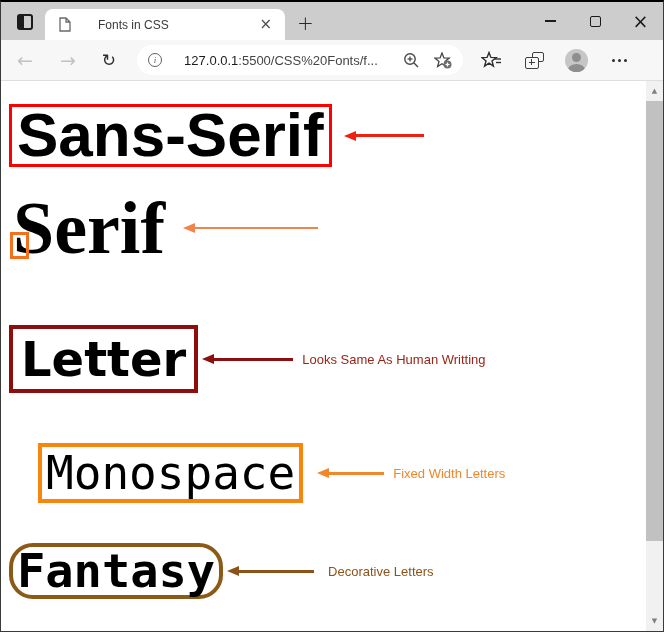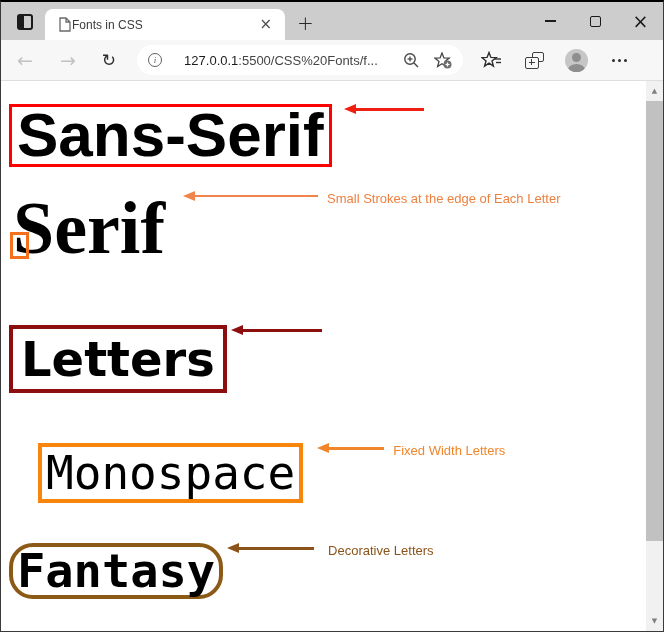--- a/index.html
+++ b/index.html
@@ -7,21 +7,21 @@
     display:flex;flex-direction:column;font-family:"Liberation Sans",sans-serif;background:#fff;}
 
   
   .tabstrip{height:38px;background:#cdcdcd;display:flex;align-items:flex-end;position:relative;flex-shrink:0;}
   .ws-btn{margin:0 0 6px 12px;width:24px;height:24px;display:flex;align-items:center;justify-content:center;}
   .ws-icon{width:16px;height:16px;border:2px solid #1b1b1b;border-radius:3px;position:relative;box-sizing:border-box;}
   .ws-icon::before{content:"";position:absolute;left:0;top:0;bottom:0;width:5px;background:#1b1b1b;}
   .tab{margin-left:8px;width:240px;height:31px;background:#fff;border-radius:8px 8px 0 0;display:flex;align-items:center;
     padding:0 10px 0 14px;box-sizing:border-box;}
   .favicon{flex:none;display:flex;}
-  .tab-title{flex:1;margin-left:1px;font-size:12px;color:#3b3b3b;white-space:nowrap;overflow:hidden;}
+  .tab-title{flex:1;margin-left:27px;font-size:12px;color:#3b3b3b;white-space:nowrap;overflow:hidden;}
   .tab-close{font-size:15px;color:#4f4f4f;padding:0 3px;line-height:1;font-family:"DejaVu Sans",sans-serif;}
   .newtab{margin:0 0 7px 12px;font-size:20px;font-weight:300;color:#2a2a2a;line-height:1;font-family:"DejaVu Sans",sans-serif;}
   .win-controls{position:absolute;right:0;top:0;height:38px;display:flex;}
   .win-btn{width:45px;display:flex;align-items:center;justify-content:center;}
   .ic-min{width:11px;height:2px;background:#1b1b1b;}
   .ic-max{width:11px;height:11px;border:1.5px solid #1b1b1b;border-radius:2px;box-sizing:border-box;}
   .ic-x{font-size:19px;color:#1b1b1b;line-height:1;font-family:"DejaVu Sans",sans-serif;}
 
   
   .toolbar{height:41px;background:#f7f7f7;border-bottom:1px solid #dedede;display:flex;align-items:center;flex-shrink:0;box-sizing:border-box;}
@@ -47,21 +47,21 @@
   .coll-front::before{left:2.5px;top:4px;width:6px;height:1.5px;}
   .coll-front::after{left:4.7px;top:1.8px;width:1.5px;height:6px;}
   .avatar{margin-left:21px;width:23px;height:23px;border-radius:50%;background:#c6c6c6;position:relative;overflow:hidden;}
   .avatar::before{content:"";position:absolute;left:7px;top:4px;width:9px;height:9px;border-radius:50%;background:#8e8e8e;}
   .avatar::after{content:"";position:absolute;left:3px;top:15px;width:17px;height:12px;border-radius:50%;background:#8e8e8e;}
   .dots{margin-left:24px;margin-right:16px;display:flex;gap:3px;}
   .dots i{width:3px;height:3px;border-radius:50%;background:#2b2b2b;}
 
   
   .content{position:relative;flex:1;background:#fff;overflow:hidden;padding:23px 0 0 8px;box-sizing:border-box;}
-  .row{display:flex;align-items:flex-start;}
+  .row{display:flex;align-items:center;}
   .hbox{display:inline-block;box-sizing:content-box;white-space:nowrap;}
 
   .h-sans{font-family:"Liberation Sans",sans-serif;font-weight:bold;font-size:62px;line-height:55px;
     border:3px solid;padding:0 5px 2px 5px;color:#000;}
   .row-sans{margin-top:0;}
 
   .row-serif{margin-top:24px;}
   .h-serif{position:relative;font-family:"Liberation Serif",serif;font-weight:bold;font-size:74px;line-height:74px;
     color:#000;padding:0 6px 0 4px;}
   .serif-box{position:absolute;left:1px;top:41px;width:13px;height:21px;border:3px solid;}
@@ -183,29 +183,29 @@
 
     <div class="row row-serif">
       <span class="hbox h-serif">
         <span>Serif</span>
         <span class="serif-box" style="border-color: rgb(244, 112, 29);"></span>
       </span>
       <span class="arrow a-serif" style="color: rgb(240, 133, 76);">
         <span class="ar-head"></span>
           <span class="ar-line"></span>
       </span>
-      <span class="note" style="color: rgb(237, 129, 64);">Small Strokes at the edge of Each Letter</span>
     </div>
 
     <div class="row row-cursive">
-      <span class="hbox h-cursive" style="border-color: rgb(140, 14, 14);">Letters</span>
+      <span class="hbox h-cursive" style="border-color: rgb(140, 14, 14);">Letter</span>
       <span class="arrow a-cursive" style="color: rgb(140, 14, 14);">
         <span class="ar-head"></span>
           <span class="ar-line"></span>
       </span>
+      <span class="note" style="color: rgb(154, 36, 24);">Looks Same As Human Writting</span>
     </div>
 
     <div class="row row-mono">
       <span class="hbox h-mono" style="border-color: rgb(248, 134, 13); margin-left: 29px;">Monospace</span>
       <span class="arrow a-mono" style="color: rgb(241, 134, 43);">
         <span class="ar-head"></span>
           <span class="ar-line"></span>
       </span>
       <span class="note" style="color: rgb(241, 134, 43);">Fixed Width Letters</span>
     </div>

